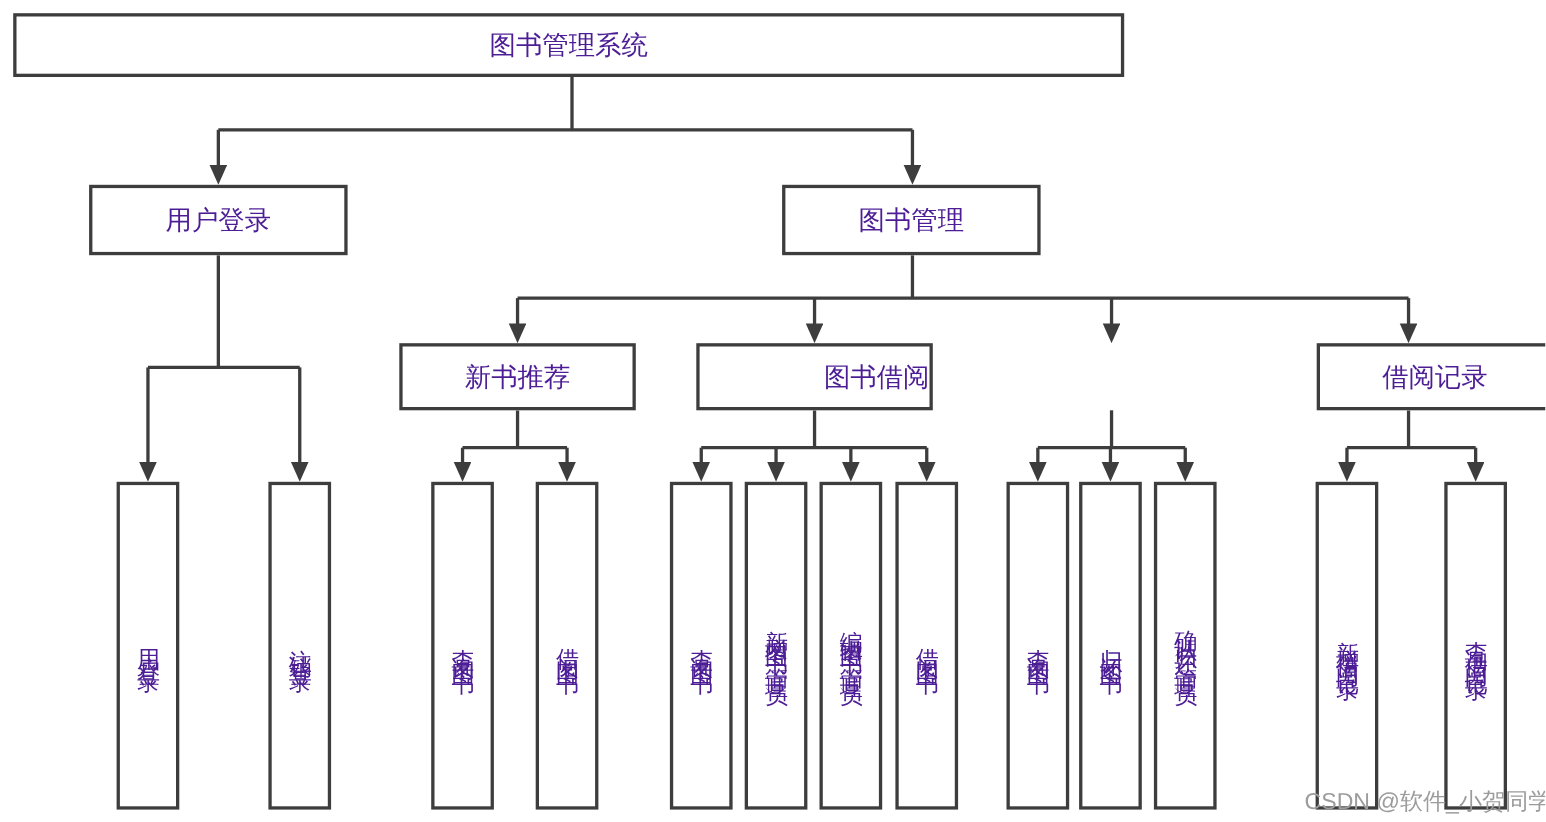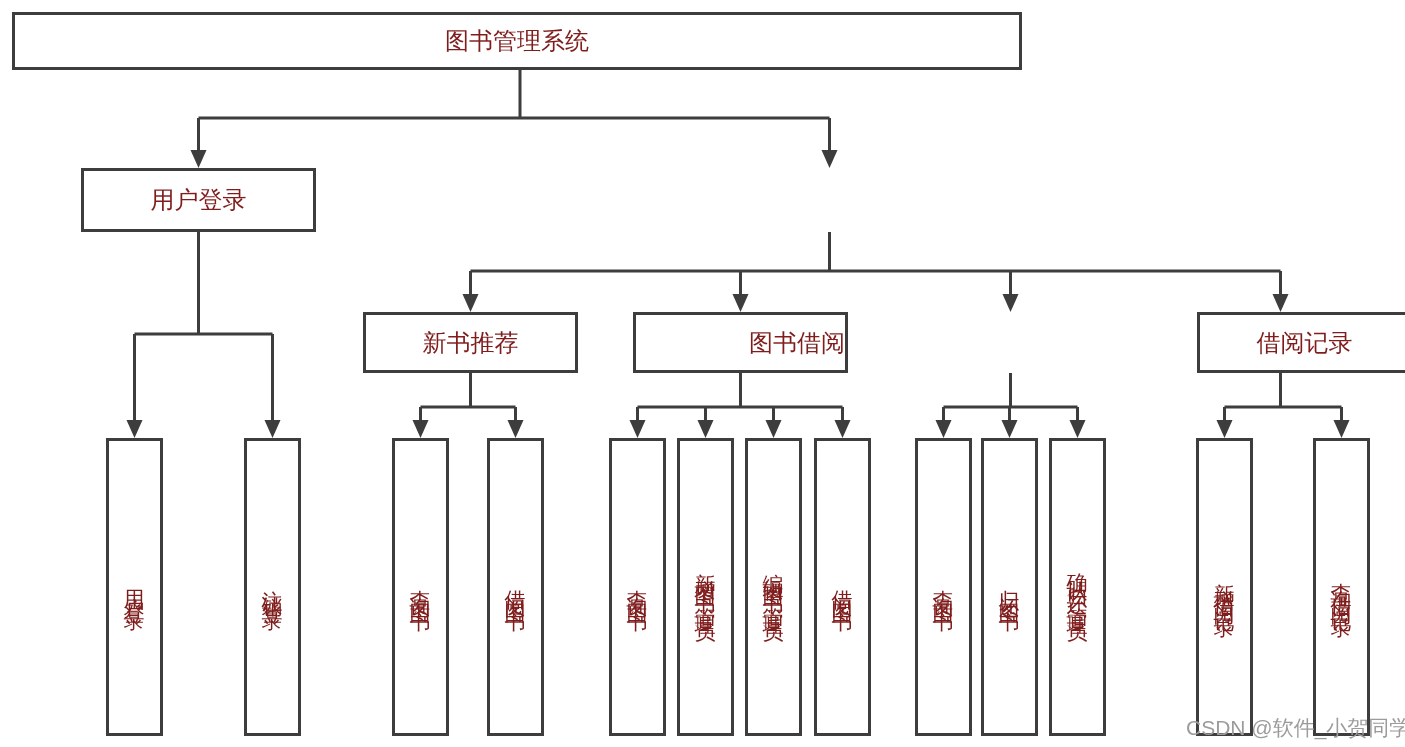--- a/index.html
+++ b/index.html
@@ -12,21 +12,21 @@
     overflow: hidden;
   }
   .box {
     position: absolute;
     box-sizing: border-box;
     border: 3px solid #3d3d3d;
     background: #ffffff;
     display: flex;
     align-items: center;
     justify-content: center;
-    color: #7f1d1d;
+    color: #4c1d95;
   }
   .root-box   { left: 12px;  top: 12px;  width: 1010px; height: 58px; font-size: 24px; }
   .l2-box     { top: 168px;  width: 235px; height: 64px; font-size: 24px; }
   .l2-user    { left: 81px;  }
   .l2-mgmt    { left: 711px; }
   .l3-box     { top: 312px;  width: 215px; height: 61px; font-size: 24px; }
   .l3-a { left: 363px; }
   .l3-b { left: 633px; justify-content: flex-end; }
   .l3-c { left: 903px; }
   .l3-d { left: 1173px; margin-left: 24px; }
@@ -127,20 +127,23 @@
     </g>
   </svg>
 
   <div class="box root-box">
     <span>图书管理系统</span>
   </div>
 
   <div class="box l2-box l2-user">
     <span>用户登录</span>
   </div>
+  <div class="box l2-box l2-mgmt">
+    <span>图书管理</span>
+  </div>
 
   <div class="box l3-box l3-a">
     <span>新书推荐</span>
   </div>
   <div class="box l3-box l3-b">
     <span>图书借阅</span>
   </div>
   <div class="box l3-box l3-d">
     <span>借阅记录</span>
   </div>

